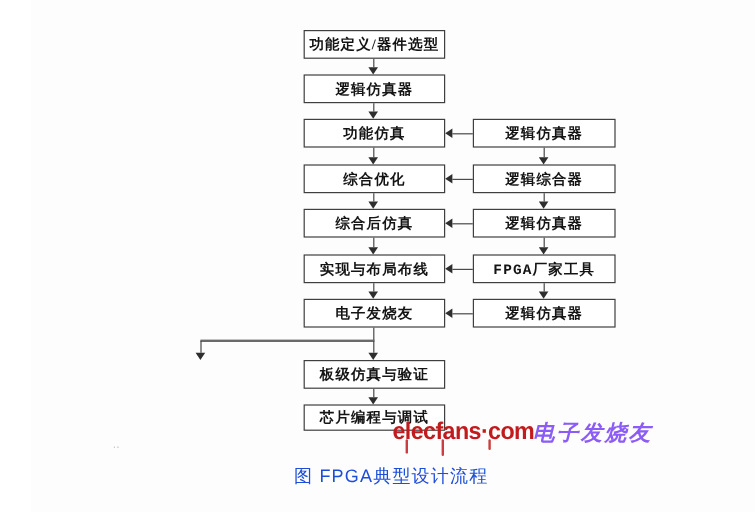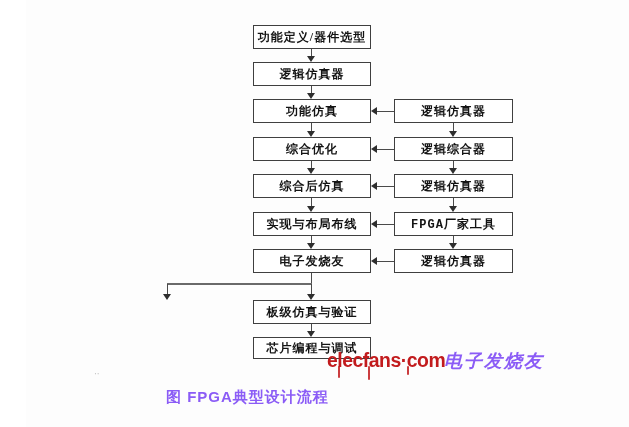--- a/index.html
+++ b/index.html
@@ -39,25 +39,25 @@
   }
   .arr-left {
     position: absolute; width: 0; height: 0;
     border-top: 4px solid transparent;
     border-bottom: 4px solid transparent;
     border-right: 6px solid #2e2e2e;
   }
   #caption {
     position: absolute;
     left: 140px; top: 388px; width: 320px;
-    text-align: left;
+    text-align: center;
     font-family: "Liberation Sans", sans-serif;
-    font-weight: 700;
+    font-weight: 400;
     font-size: 15px;
-    color: #8b5cf6;
+    color: #1d4ed8;
     letter-spacing: 1px;
   }
   #watermark-logo {
     position: absolute;
     left: 301px; top: 349px;
     font-family: "Liberation Sans", sans-serif;
     font-weight: bold;
     font-size: 20px;
     letter-spacing: -0.5px;
     color: #c21b1d;

